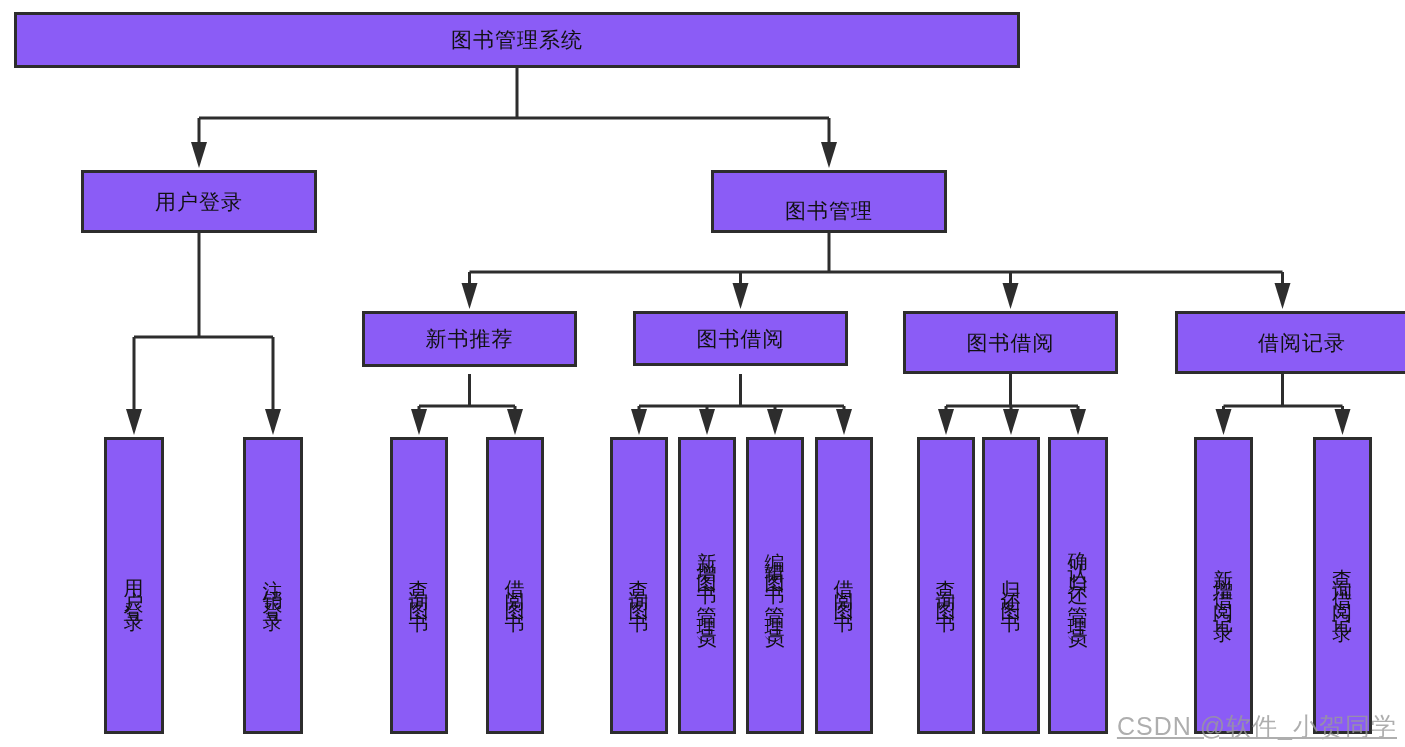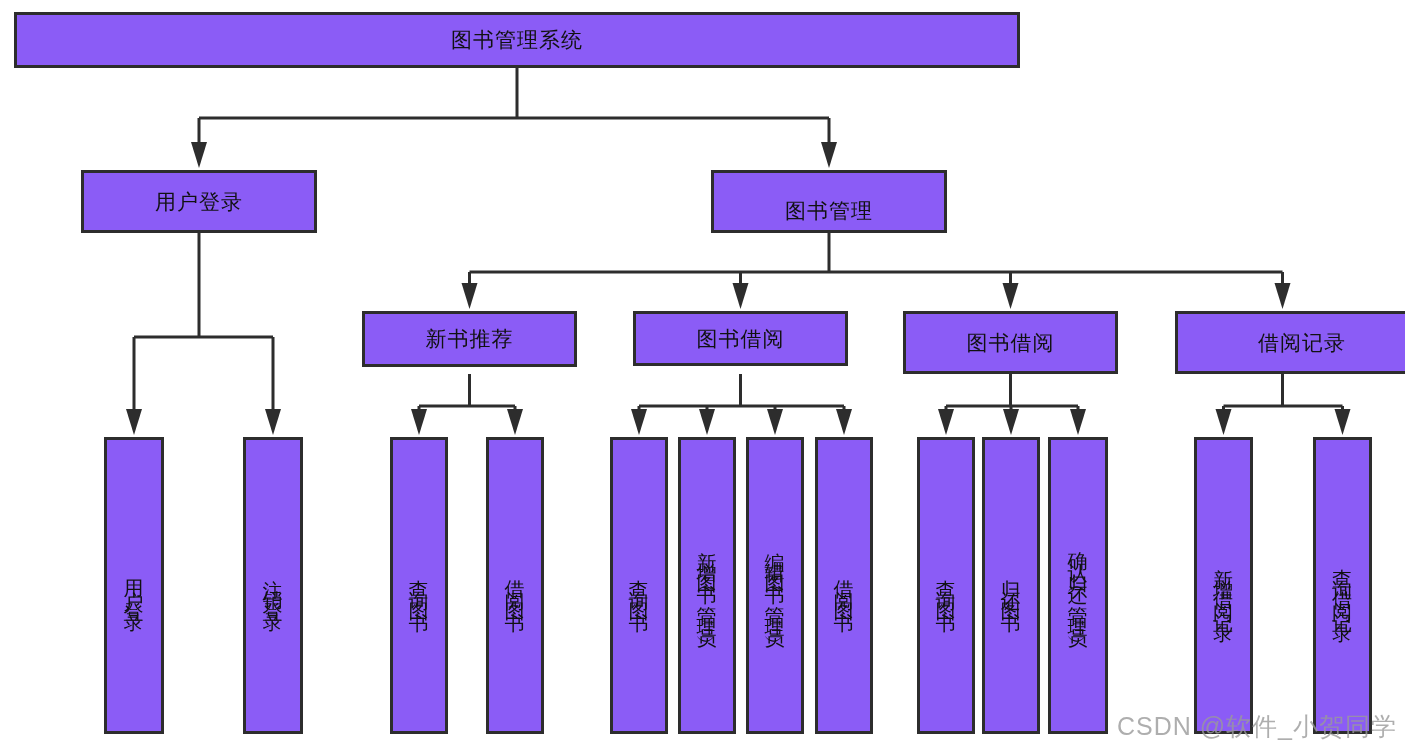--- a/index.html
+++ b/index.html
@@ -84,21 +84,21 @@
       <polygon points="836,409 852,409 844,435" fill="#2d2d2d"></polygon>
       <path d="M 740.5 374 L 740.5 406 M 639 406 L 844 406 M 639 406 L 639 411 M 707 406 L 707 411 M 775 406 L 775 411 M 844 406 L 844 411" stroke="#2d2d2d" stroke-width="3" fill="none"></path>
       <polygon points="938,409 954,409 946,435" fill="#2d2d2d"></polygon>
       <polygon points="1003,409 1019,409 1011,435" fill="#2d2d2d"></polygon>
       <polygon points="1070,409 1086,409 1078,435" fill="#2d2d2d"></polygon>
       <path d="M 1010.5 374 L 1010.5 406 M 946 406 L 1078 406 M 946 406 L 946 411 M 1011 406 L 1011 411 M 1078 406 L 1078 411" stroke="#2d2d2d" stroke-width="3" fill="none"></path>
       <polygon points="1215.5,409 1231.5,409 1223.5,435" fill="#2d2d2d"></polygon>
       <polygon points="1334.5,409 1350.5,409 1342.5,435" fill="#2d2d2d"></polygon>
       <path d="M 1282.5 374 L 1282.5 406 M 1223.5 406 L 1342.5 406 M 1223.5 406 L 1223.5 411 M 1342.5 406 L 1342.5 411" stroke="#2d2d2d" stroke-width="3" fill="none"></path>
     </svg>
-  <div id="watermark" style="color: rgb(154, 154, 154);">CSDN @软件_小贺同学</div>
+  <div id="watermark" style="color: rgb(154, 154, 154); text-decoration: underline;">CSDN @软件_小贺同学</div>
 <div class="node horiz" style="left: 14px; top: 12px; width: 1006px; height: 56px; border-color: rgb(45, 45, 45);">
       <span class="label" style="color: rgb(17, 17, 17);">图书管理系统</span>
     </div>
     <div class="node horiz" style="left: 81px; top: 170px; width: 236px; height: 63px; border-color: rgb(45, 45, 45);">
       <span class="label" style="color: rgb(17, 17, 17);">用户登录</span>
     </div>
     <div class="node horiz" style="left: 711px; top: 170px; width: 236px; height: 63px; border-color: rgb(45, 45, 45);">
       <span class="label" style="color: rgb(17, 17, 17); margin-top: 19px;">图书管理</span>
     </div>
     <div class="node horiz" style="left: 362px; top: 311px; width: 215px; height: 56px; border-color: rgb(45, 45, 45);">

